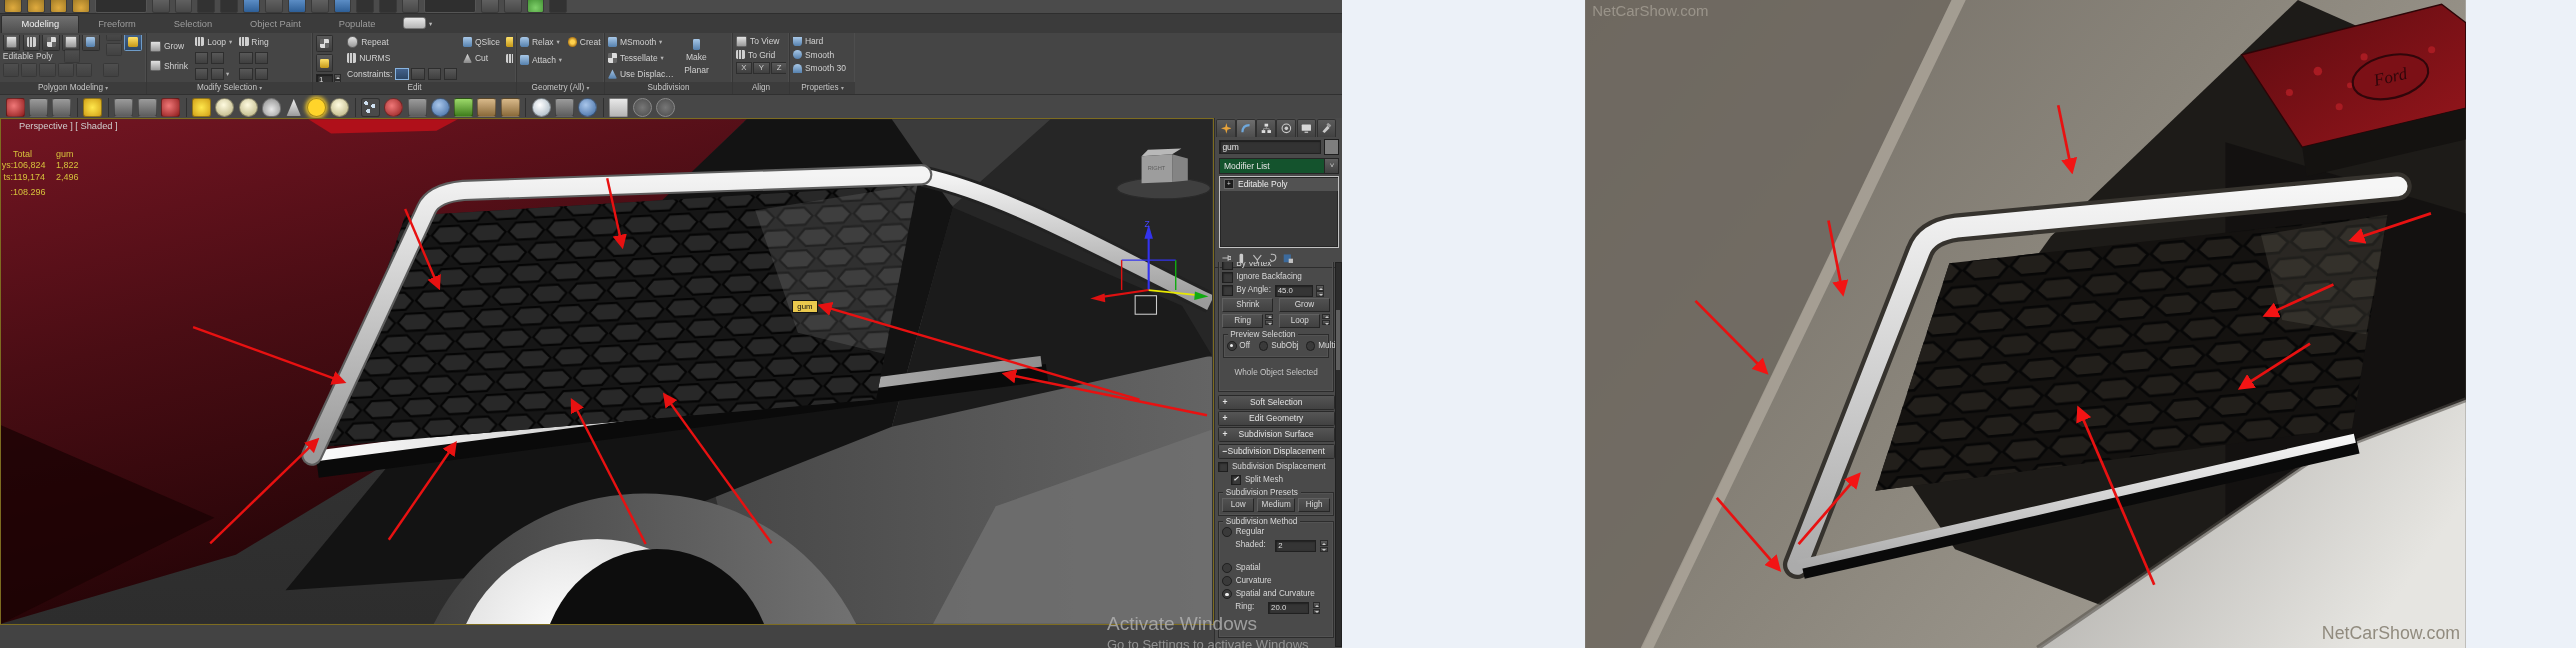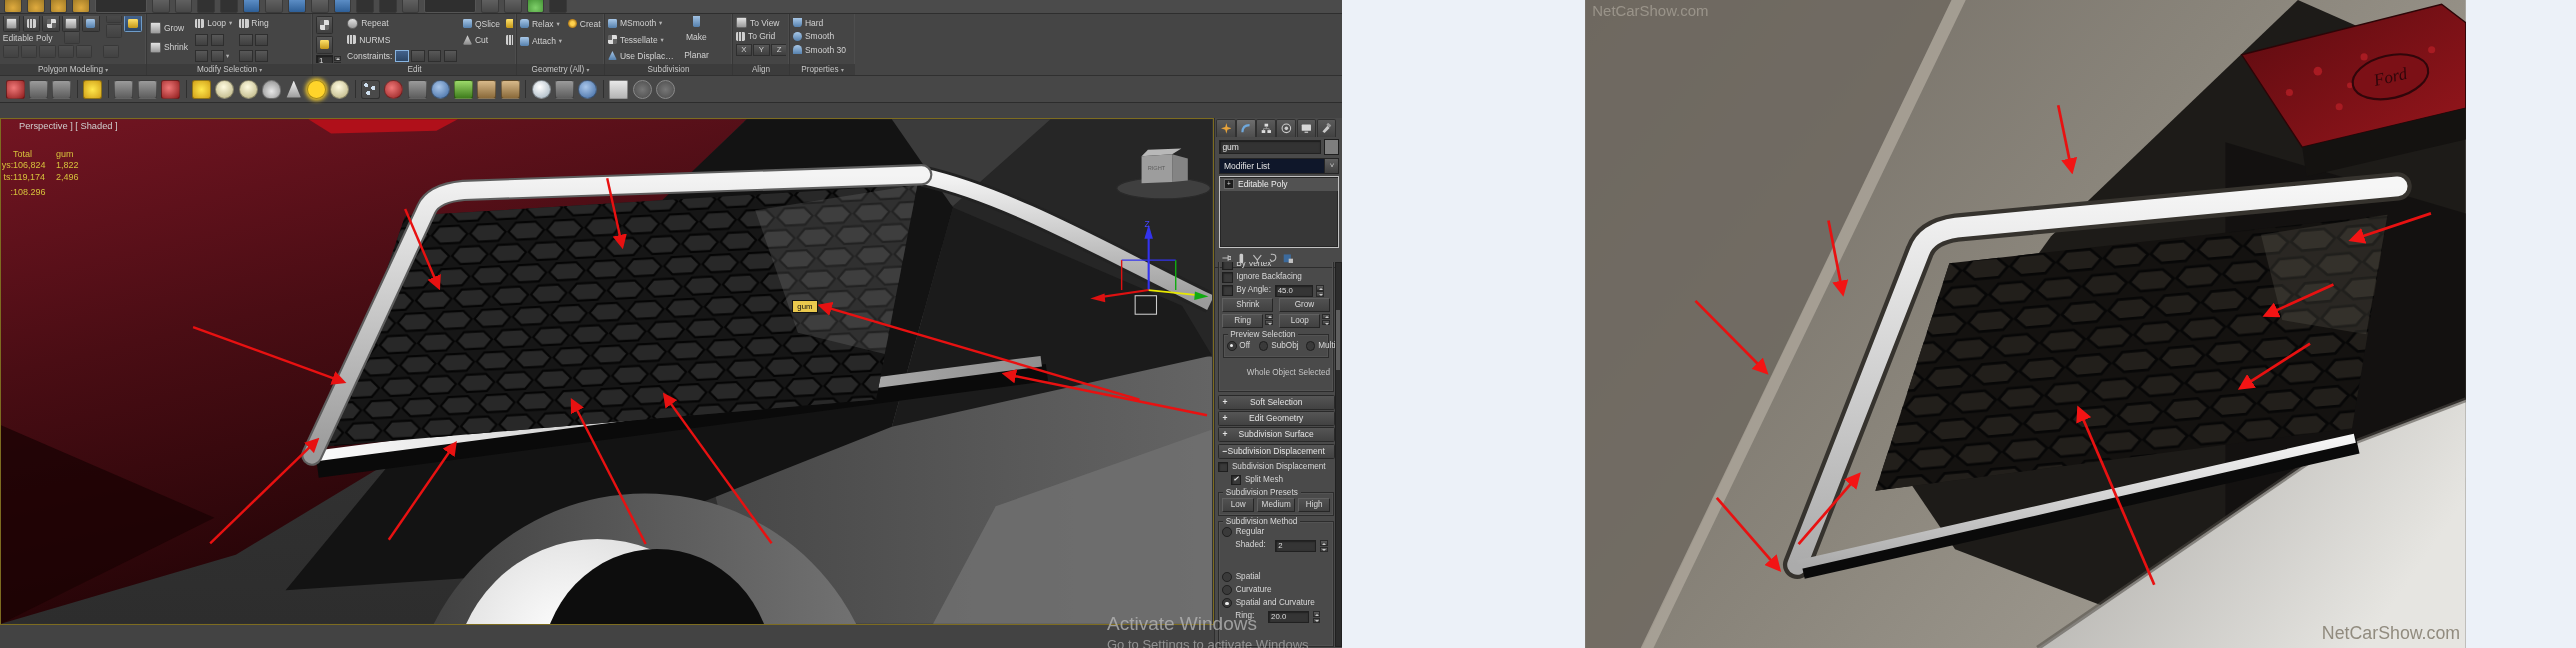--- a/index.html
+++ b/index.html
@@ -107,21 +107,21 @@
   .cmd{position:absolute;left:1214px;top:118px;width:128px;height:530px;background:#4a4a4a;
     border-left:0.7px solid #2e2e2e;color:#d8d8d8;font-size:8.2px;}
   .cmd-tabs{height:18px;display:flex;padding:0.7px 7.1px 0 1.4px;gap:0.7px;}
   .cmd-tab{flex:1;background:linear-gradient(#5a5a5a,#424242);border:0.7px solid #303030;border-bottom:none;
     border-radius:2.1px 2.1px 0 0;display:flex;align-items:center;justify-content:center;}
   .cmd-tab.active{background:linear-gradient(#6e6e6e,#4e4e4e);}
   .name-row{display:flex;gap:2.8px;padding:2.8px 3.6px 1.4px 3.6px;align-items:center;}
   .name-field{flex:1;height:12px;background:#333;border:0.7px solid #222;box-shadow:inset 0.7px 0.7px 1.4px #181818;
     color:#e6e6e6;font-size:8.5px;line-height:12px;padding-left:2.8px;}
   .swatch{width:13.5px;height:13.5px;background:#7e7e7e;border:0.7px solid #1f1f1f;flex:none;}
-  .dropdown{margin:1.4px 3.6px;height:14.2px;background:#0f172a;border:0.7px solid #252525;position:relative;
+  .dropdown{margin:1.4px 3.6px;height:14.2px;background:#14532d;border:0.7px solid #252525;position:relative;
     color:#e4e4e4;font-size:8.5px;line-height:14.2px;padding-left:4.3px;}
   .dd-btn{position:absolute;right:0;top:0;width:13px;height:100%;background:linear-gradient(#606060,#404040);
     border-left:0.7px solid #252525;text-align:center;color:#ccc;font-size:7.8px;}
   .stack{margin:2.1px 3.6px;height:70px;background:#373737;border:0.7px solid #c2c2c2;box-shadow:inset 0 0 0 0.7px #1f1f1f;}
   .stack-row{height:13px;background:#525252;display:flex;align-items:center;gap:4.3px;padding-left:3.6px;
     color:#efefef;font-size:8.5px;margin:0.7px;}
   .plusbox{width:7.8px;height:7.8px;background:#1c1c1c;border:0.7px solid #6a6a6a;color:#ddd;font-size:6.4px;
     line-height:7.1px;text-align:center;flex:none;}
   .stack-bar{height:16.4px;display:flex;align-items:center;gap:5px;padding:0 5.7px;border-bottom:0.7px solid #2d2d2d;}
   .sb-ico{width:10.7px;height:10.7px;opacity:.9;}
@@ -136,21 +136,21 @@
   .radio.sel::after{content:"";position:absolute;left:2.1px;top:2.1px;width:3.6px;height:3.6px;border-radius:50%;background:#ededed;}
   .btn3d{background:linear-gradient(#515151,#414141);border:0.7px solid #262626;border-top-color:#606060;
     border-left-color:#606060;color:#d8d8d8;font-size:8.2px;text-align:center;}
   .cfield{background:#353535;border:0.7px solid #202020;box-shadow:inset 0.7px 0.7px 1.4px #1c1c1c;color:#dedede;
     font-size:7.8px;height:10px;line-height:10px;padding-left:2.1px;}
   .grp{border:0.7px solid #2c2c2c;box-shadow:inset 0 0 0 0.7px #575757;position:relative;margin:4.3px 0.7px 2.8px 0.7px;padding:5.7px 2.8px 2.8px 2.8px;}
   .grp-title{position:absolute;left:3.6px;top:-5px;background:#4a4a4a;padding:0 2.8px;font-size:8.2px;color:#dadada;}
   .roll-h{height:13px;background:linear-gradient(#555,#424242);border:0.7px solid #292929;border-radius:1.4px;
     margin:1.4px 0;position:relative;text-align:center;line-height:13px;color:#e4e4e4;font-size:8.5px;}
   .roll-h .st{position:absolute;left:3.6px;top:0;font-weight:bold;}
-  .center{text-align:right;}
+  .center{text-align:center;}
   
   .photo{position:absolute;left:1585px;top:0;width:881px;height:648px;overflow:hidden;}
 </style>
 </head>
 <body>
 
 <div class="screen">
 
   <div class="max">
 
@@ -172,20 +172,29 @@
       <div class="tstub dark"></div>
       <div class="tstub dark"></div>
       <div class="tstub"></div>
       <div class="tstub wide"></div>
       <div class="tstub"></div>
       <div class="tstub"></div>
       <div class="tstub green"></div>
       <div class="tstub dark"></div>
     </div>
 
+    <div class="ribbon-tabs">
+      <div class="rtab active">Modeling</div>
+      <div class="rtab">Freeform</div>
+      <div class="rtab">Selection</div>
+      <div class="rtab">Object Paint</div>
+      <div class="rtab">Populate</div>
+      <div class="rtab-pill"></div>
+      <div class="rtab-caret">▾</div>
+    </div>
 
     <div class="ribbon-body">
 
       <div class="rpanel" style="width:146px">
         <div class="rcontent">
           <div class="rrow" style="gap:2.1px">
             <span class="pbtn">
                 <span class="mi graybox"></span>
               </span>
             <span class="pbtn">
@@ -370,21 +379,21 @@
                 <span class="caret">▾</span>
               </div>
             <div class="rrow">
                 <span class="mi blue" style="clip-path:polygon(50% 0,100% 100%,0 100%)"></span>
                 <span>Use Displac…</span>
               </div>
           </div>
           <div class="rcol" style="justify-content:center">
             <div class="rrow" style="height:auto;flex-direction:column;gap:1.4px;width:34px;text-align:center">
               <span class="mi blue" style="width:7.1px;height:11.4px"></span>
-              <span style="white-space:normal;line-height:18px">Make Planar</span>
+              <span style="white-space:normal;line-height:13px">Make Planar</span>
             </div>
           </div>
         </div>
         <div class="plabel"><span>Subdivision</span></div>
       </div>
 
       <div class="rpanel" style="width:56px">
         <div class="rcontent">
           <div class="rrow" style="height:13.5px">
               <span class="mi graybox"></span>
@@ -738,21 +747,21 @@
                 <span>Regular</span>
             </div>
             <div class="crow" style="padding-left:13px">
               <span>Shaded:</span>
               <span class="cfield" style="width:37px;margin-left:5.7px">2</span>
               <span class="spin">
                   <i class="up"></i>
                   <i class="dn"></i>
                 </span>
             </div>
-            <div class="crow" style="margin-top:19px">
+            <div class="crow" style="margin-top:10px">
               <span class="radio"></span>
                 <span>Spatial</span>
             </div>
             <div class="crow">
               <span class="radio"></span>
                 <span>Curvature</span>
             </div>
             <div class="crow">
               <span class="radio sel"></span>
                 <span>Spatial and Curvature</span>

